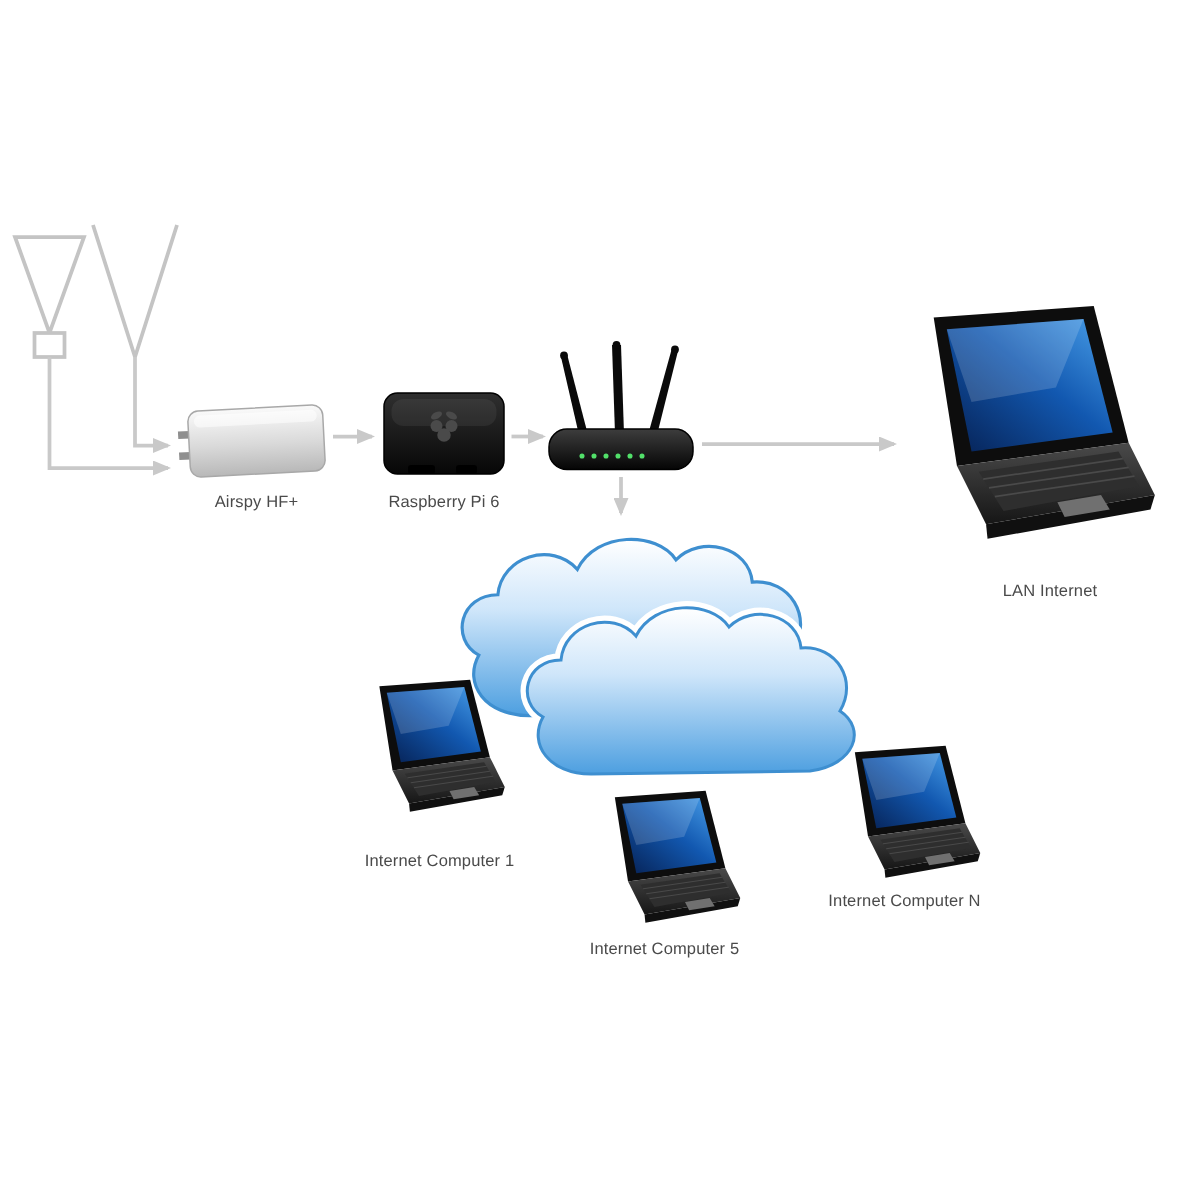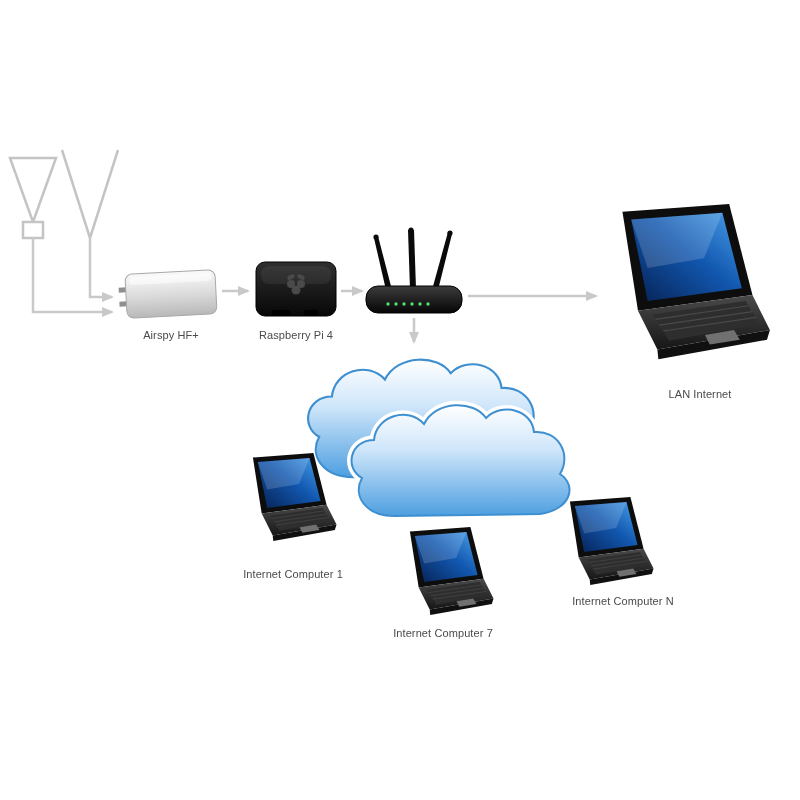--- a/index.html
+++ b/index.html
@@ -20,21 +20,21 @@
     font-size: 11px;
     color: #4a4a4a;
     letter-spacing: 0.1px;
     user-select: none;
   }
   .lbl-airspy { left: 101px; top: 329px; }
   .lbl-rpi    { left: 226px; top: 329px; }
   .lbl-lan    { left: 630px; top: 388px; }
   .lbl-i1     { left: 223px; top: 568px; }
   .lbl-i2     { left: 373px; top: 627px; }
-  .lbl-in     { left: 553px; top: 595px; }
+  .lbl-in     { left: 533px; top: 595px; }
 </style>
 </head>
 <body>
 
 <div class="canvas">
 
   <svg class="diagram-svg" width="800" height="800" viewBox="0 0 800 800">
 
     <defs>
       <marker id="arrow" markerUnits="userSpaceOnUse" markerWidth="12" markerHeight="10" refX="10" refY="5" orient="auto">
@@ -160,19 +160,19 @@
       <use href="#cloud-proto" transform="translate(342,398)" fill="url(#gCloud)" stroke="#3e8fd0" stroke-width="2"></use>
     </g>
 
     <use href="#laptop-proto" transform="translate(605,202) scale(0.97)"></use>
     <use href="#laptop-proto" transform="translate(243,452) scale(0.55)"></use>
     <use href="#laptop-proto" transform="translate(400,526) scale(0.55)"></use>
     <use href="#laptop-proto" transform="translate(560,496) scale(0.55)"></use>
   </svg>
 
   <div class="node-label lbl-airspy">Airspy HF+</div>
-  <div class="node-label lbl-rpi">Raspberry Pi 4</div>
+  <div class="node-label lbl-rpi">Raspberry Pi 6</div>
   <div class="node-label lbl-lan">LAN Internet</div>
   <div class="node-label lbl-i1">Internet Computer 1</div>
-  <div class="node-label lbl-i2">Internet Computer 7</div>
+  <div class="node-label lbl-i2">Internet Computer 5</div>
   <div class="node-label lbl-in">Internet Computer N</div>
 
 </div>
 
 </body></html>

